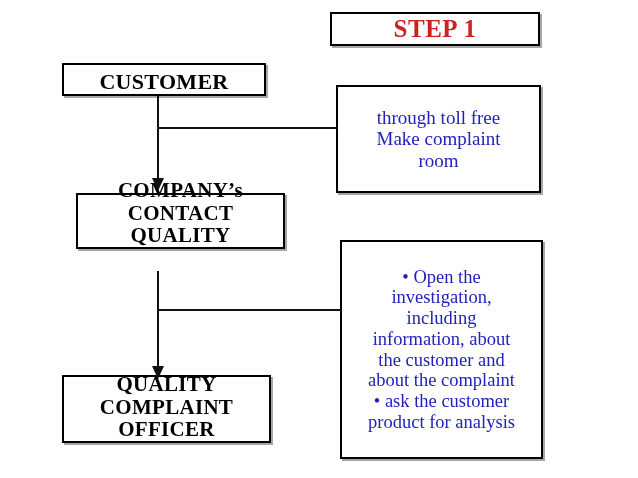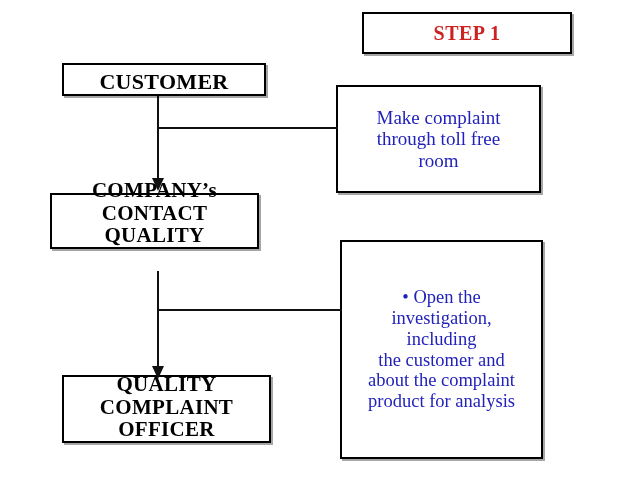--- a/index.html
+++ b/index.html
@@ -44,23 +44,23 @@
     line-height: 1.12;
     padding: 0 5px;
   }
   .step-box {
     font-weight: bold;
     color: #cc2222;
     letter-spacing: 0.5px;
   }
 
   
-  #step-header     { left: 330px; top: 12px;  width: 210px; height: 42px;  font-size: 20px; margin-left: 32px; }
+  #step-header     { left: 330px; top: 12px;  width: 210px; height: 34px;  font-size: 25px; }
   #box-customer    { left: 62px;  top: 63px;  width: 204px; height: 33px;  font-size: 22px; }
-  #box-contact     { left: 50px;  top: 193px; width: 209px; height: 56px;  font-size: 21px; }
+  #box-contact     { left: 76px;  top: 193px; width: 209px; height: 56px;  font-size: 21px; }
   #box-officer     { left: 62px;  top: 375px; width: 209px; height: 68px;  font-size: 21px; }
   #note-step1      { left: 336px; top: 85px;  width: 205px; height: 108px; font-size: 19px; }
   #note-step2      { left: 340px; top: 240px; width: 203px; height: 219px; font-size: 18.5px; }
 
   
   .conn {
     position: absolute;
     background: #111111;
   }
   .v-line { width: 2px; }
@@ -108,33 +108,35 @@
   <div class="box flow-box" id="box-officer">
     <div class="lines">
       <div>QUALITY</div>
       <div>COMPLAINT</div>
       <div>OFFICER</div>
     </div>
   </div>
 
   <div class="box note-box" id="note-step1">
     <div class="lines">
+      <div>through toll free</div>
       <div>Make complaint</div>
-      <div>through toll free</div>
       <div>room</div>
     </div>
   </div>
 
   <div class="box note-box" id="note-step2">
     <div class="lines">
       <div>• Open the</div>
       <div>investigation,</div>
       <div>including</div>
+      <div>information, about</div>
       <div>the customer and</div>
       <div>about the complaint</div>
+      <div>• ask the customer</div>
       <div>product for analysis</div>
     </div>
   </div>
 
   <div class="conn v-line" id="conn1-vert"></div>
   <div class="conn h-line" id="conn1-horiz"></div>
   <div class="arrow-head" id="arrow1"></div>
 
   <div class="conn v-line" id="conn2-vert"></div>
   <div class="conn h-line" id="conn2-horiz"></div>

